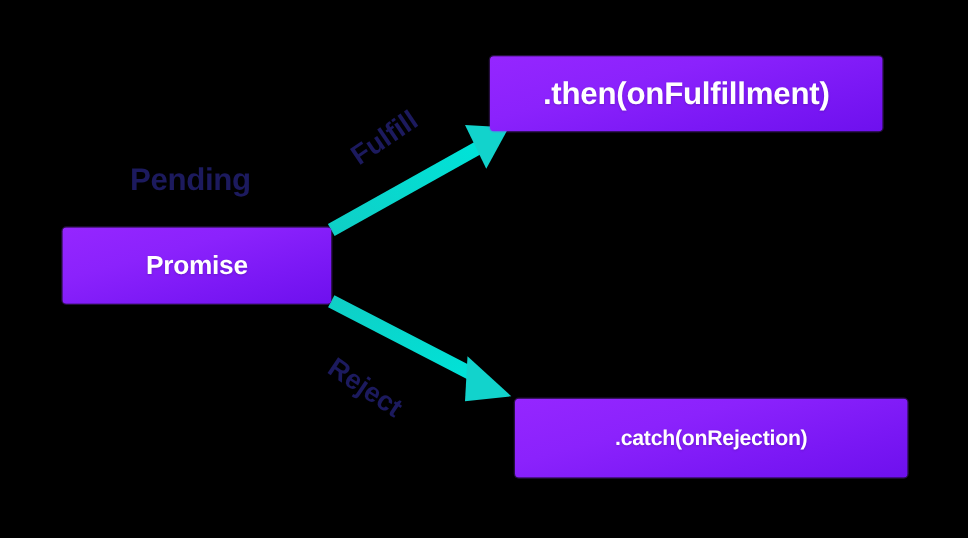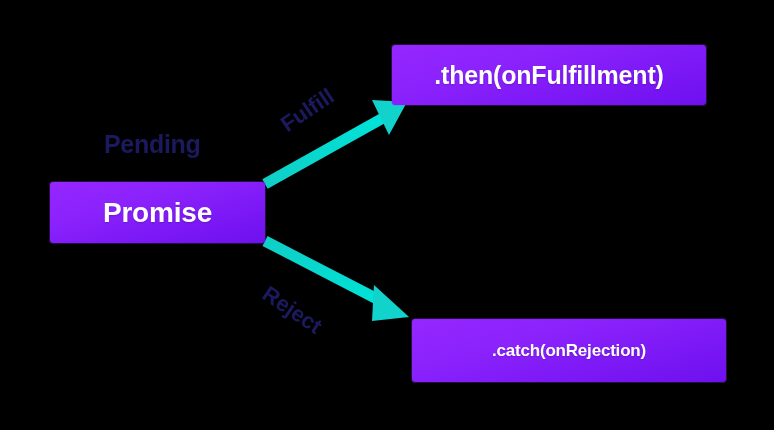--- a/index.html
+++ b/index.html
@@ -41,21 +41,21 @@
     white-space: nowrap;
     text-shadow: 0 1px 2px rgba(0,0,0,0.18);
   }
 
   #node-promise {
     left: 50px;
     top: 182px;
     width: 215px;
     height: 61px;
   }
-  #node-promise .node-label { font-size: 28px; }
+  #node-promise .node-label { font-size: 21px; }
 
   #node-then {
     left: 392px;
     top: 45px;
     width: 314px;
     height: 60px;
   }
   #node-then .node-label { font-size: 25px; }
 
   #node-catch {

